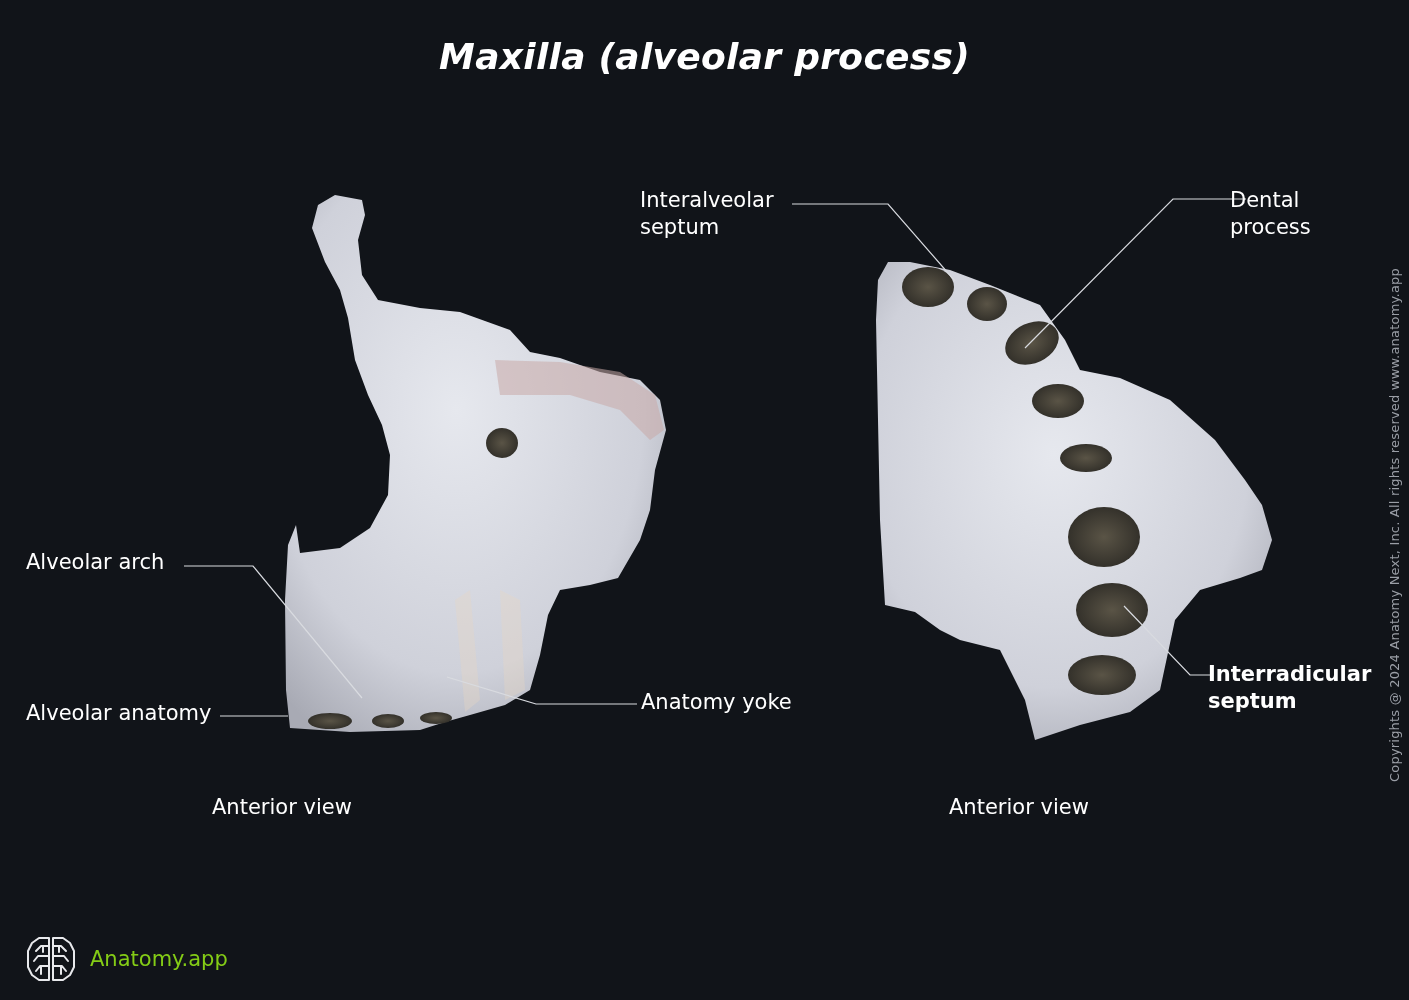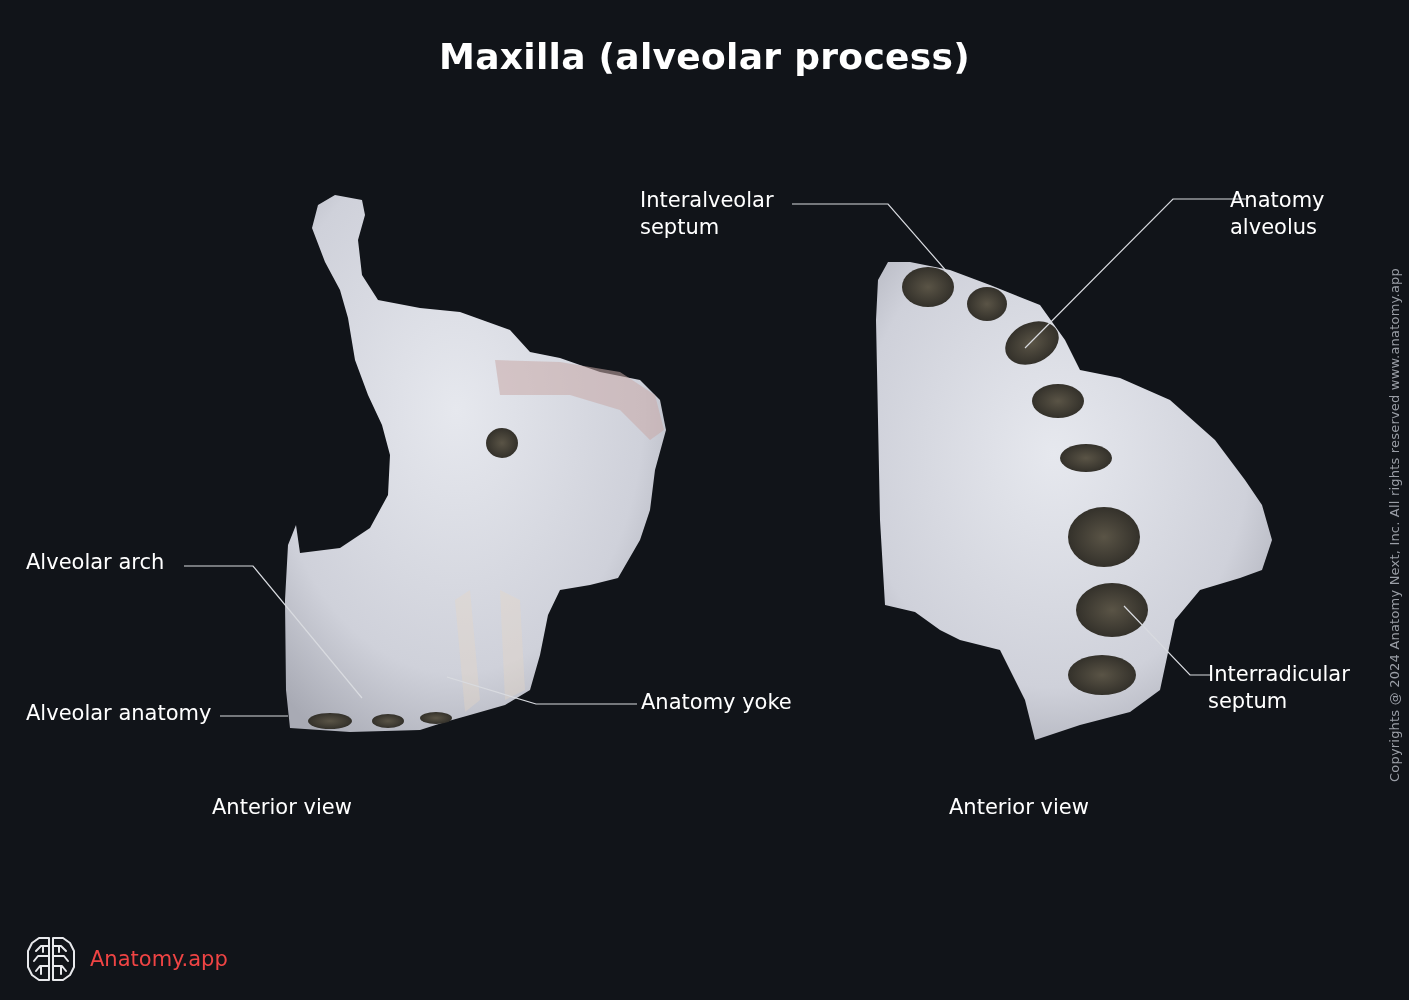--- a/index.html
+++ b/index.html
@@ -2,33 +2,33 @@
 <html><head>
 <meta charset="utf-8">
 <style>
   html, body { margin:0; padding:0; }
   body {
     width:1409px; height:1000px; background:#111419; position:relative; overflow:hidden;
     font-family:"DejaVu Sans", "Liberation Sans", sans-serif; color:#ffffff;
   }
   .title {
     position:absolute; left:0; width:1409px; top:36px; text-align:center;
-    font-size:36px; font-weight:bold; letter-spacing:0.3px;
+    font-size:36px; font-weight:bold; letter-spacing:0.3px;font-style:italic;
   }
   .lbl {
     position:absolute; font-size:21px; line-height:27px; white-space:nowrap;text-align:center;
   }
   .center { text-align:left; }
   .caption { position:absolute; font-size:21px;text-align:right; }
   .copyright {
     position:absolute; left:1394px; top:525px; transform:translate(-50%,-50%) rotate(-90deg);
     font-size:13px; color:#9a9ea6; white-space:nowrap; letter-spacing:0.2px;
   }
   .brand { position:absolute; left:24px; top:934px; display:flex; align-items:center; gap:12px; }
-  .brand-text { font-size:21px; color:#ef4444; }
+  .brand-text { font-size:21px; color:#84cc16; }
   svg.art { position:absolute; left:0; top:0; }
 </style>
 </head>
 <body>
 
 <div class="title">Maxilla (alveolar process)</div>
 
 <svg class="art" width="1409" height="1000" viewBox="0 0 1409 1000">
   <defs>
     <radialGradient id="boneG" cx="45%" cy="40%" r="70%">
@@ -83,24 +83,24 @@
 
 <div class="lbl" style="left:26px; top:549px;">Alveolar arch</div>
 <div class="lbl" style="left:26px; top:700px;">Alveolar anatomy</div>
 <div class="lbl" style="left:641px; top:689px;">Anatomy yoke</div>
 
 <div class="lbl center" style="left:640px; top:187px; width:160px;">
   <div>Interalveolar</div>
   <div>septum</div>
 </div>
 <div class="lbl center" style="left:1230px; top:187px; width:120px;">
-  <div>Anatomy</div>
-  <div>alveolus</div>
+  <div>Dental</div>
+  <div>process</div>
 </div>
-<div class="lbl center" style="left:1208px; top:661px; width:168px;">
+<div class="lbl center" style="left:1208px; top:661px; width:168px;font-weight:bold;">
   <div>Interradicular</div>
   <div>septum</div>
 </div>
 
 <div class="caption" style="left:212px; top:795px;">Anterior view</div>
 <div class="caption" style="left:949px; top:795px;">Anterior view</div>
 
 <div class="copyright">Copyrights @ 2024 Anatomy Next, Inc. All rights reserved www.anatomy.app</div>
 
 <div class="brand">

